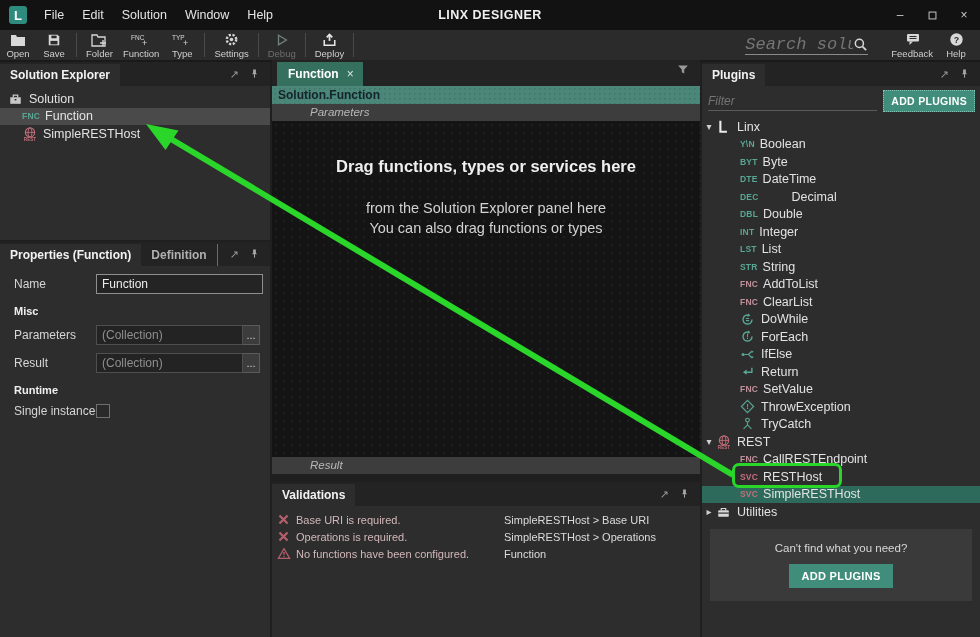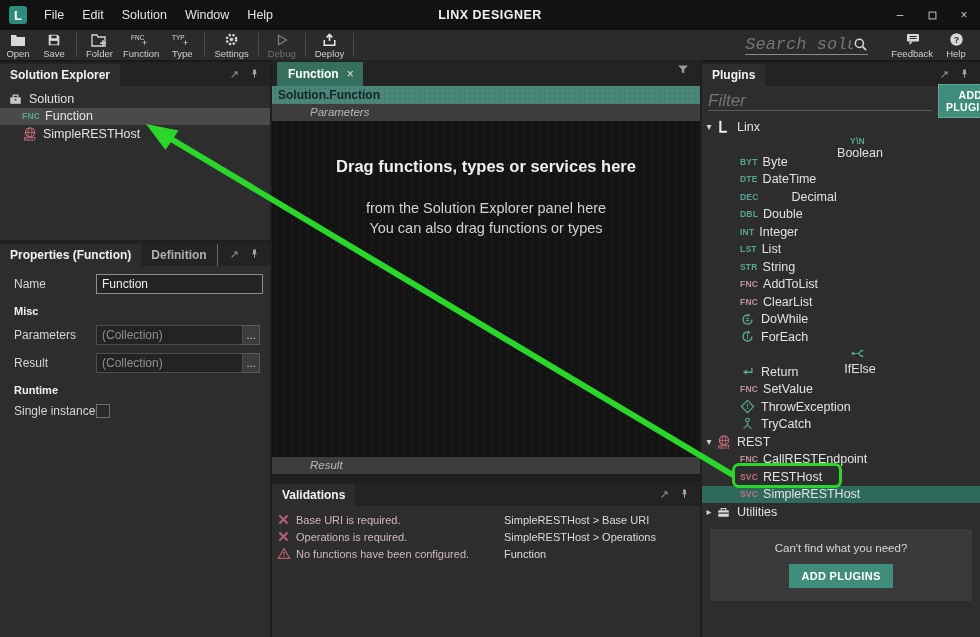--- a/index.html
+++ b/index.html
@@ -87,21 +87,21 @@
   .val-cols .c2 { border-left:1px solid #5a5a5a; padding-left:8px; }
   .val-row { display:flex; align-items:center; height:17px; font-size:11px; }
   .val-row .ic { width:16px; height:13px; margin:0 3px 0 5px; }
   .val-row .desc { width:199px; color:#d2b8bb; }
   .val-row .path { color:#dcdcdc; padding-left:9px; }
 
   
   .plugins { left:702px; top:62px; width:278px; height:575px; }
   .plg-filter { display:flex; align-items:center; margin:4px 5px 0 6px; height:22px; }
   .plg-filter input { flex:1; background:transparent; border:none; border-bottom:1px solid #5a5a5a;
-        color:#9a9a9a; font-style:italic; font-size:17px; font-family:inherit; outline:none; height:20px; }
+        color:#9a9a9a; font-style:italic; font-size:12px; font-family:inherit; outline:none; height:20px; }
   .btn-teal { background:#3f8d7a; color:#fff; font-weight:bold; font-size:10.5px; text-align:center;
         border:1px dotted #7fc4b2; padding:4px 7px; letter-spacing:.3px; }
   .plg-tree { margin-top:6px; }
   .cant-find { margin:8px 8px 0; background:#3a3a3a; height:72px; text-align:center; }
   .cant-find .txt { padding-top:13px; font-size:11.5px; color:#d8d8d8; }
   .cant-find .btn-teal { display:inline-block; margin-top:10px; border:none; padding:6px 12px; font-size:11px; }
 
   
   .green-box { position:absolute; left:732px; top:463px; width:110px; height:25px;
                border:3px solid #2bd62b; border-radius:7px; pointer-events:none; z-index:50; }
@@ -424,21 +424,21 @@
     <div class="plg-tree" id="plg-tree">
         <div class="tree-row">
           <span class="chev">▾</span>
           <span class="ticon" style="display: inline-flex; align-items: center;">
             <svg width="14" height="15" viewBox="0 0 16 16">
               <path d="M5 1.5V14h7.5" fill="none" stroke="#ececec" stroke-width="2.4"></path>
             </svg>
           </span>
           <span>Linx</span>
         </div>
-        <div class="tree-row" style="padding-left: 38px; flex-direction: column;">
+        <div class="tree-row" style="padding-left: 38px;">
           <span class="badge teal">Y\N</span>
           <span>Boolean</span>
         </div>
         <div class="tree-row" style="padding-left: 38px;">
           <span class="badge teal">BYT</span>
           <span>Byte</span>
         </div>
         <div class="tree-row" style="padding-left: 38px;">
           <span class="badge teal">DTE</span>
           <span>DateTime</span>
@@ -484,21 +484,21 @@
         <div class="tree-row" style="padding-left: 38px;">
           <span class="ticon" style="display: inline-flex; align-items: center;">
             <svg width="15" height="15" viewBox="0 0 16 16">
               <path d="M12.8 8A4.8 4.8 0 1 1 10 3.7" fill="none" stroke="#58a693" stroke-width="1.5"></path>
               <path d="M9.2 1.2l1.6 3-3.2.9z" fill="#58a693"></path>
               <text x="8" y="11" font-size="8" text-anchor="middle" fill="#58a693" font-weight="bold" font-family="sans-serif">!</text>
             </svg>
           </span>
           <span>ForEach</span>
         </div>
-        <div class="tree-row" style="padding-left: 38px; flex-direction: column;">
+        <div class="tree-row" style="padding-left: 38px;">
           <span class="ticon" style="display: inline-flex; align-items: center;">
             <svg width="16" height="15" viewBox="0 0 16 16">
               <circle cx="2.8" cy="8" r="1.7" fill="#58a693"></circle>
               <path d="M4.5 8h3.5c2 0 2-3 4-3M8 8c2 0 2 3 4 3" fill="none" stroke="#58a693" stroke-width="1.3"></path>
               <path d="M11.5 3.6l2.6 1.2-2.2 1.8z" fill="#58a693"></path>
               <path d="M11.5 9.4l2.6 1.2-2.2 1.8z" fill="#58a693"></path>
             </svg>
           </span>
           <span>IfElse</span>
         </div>

